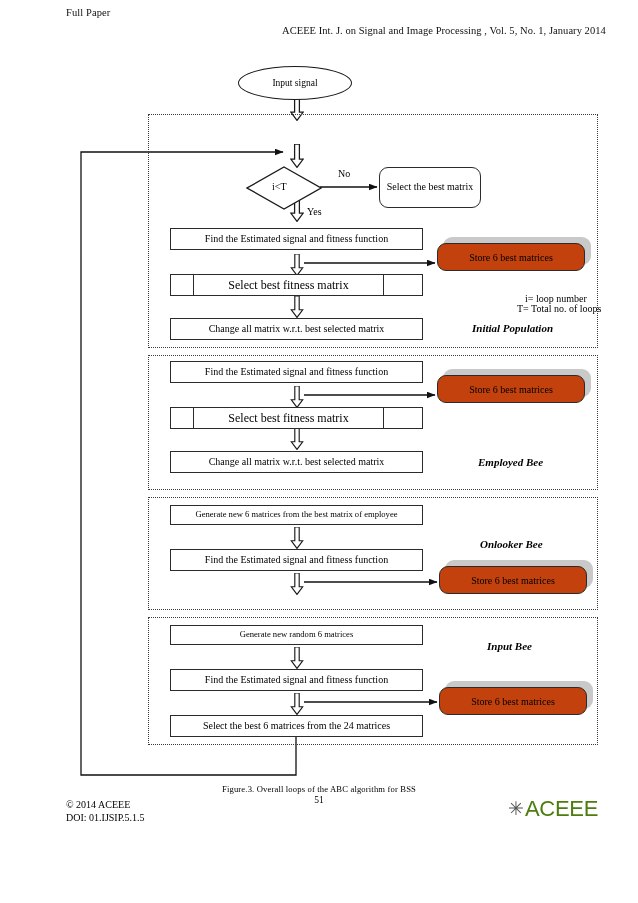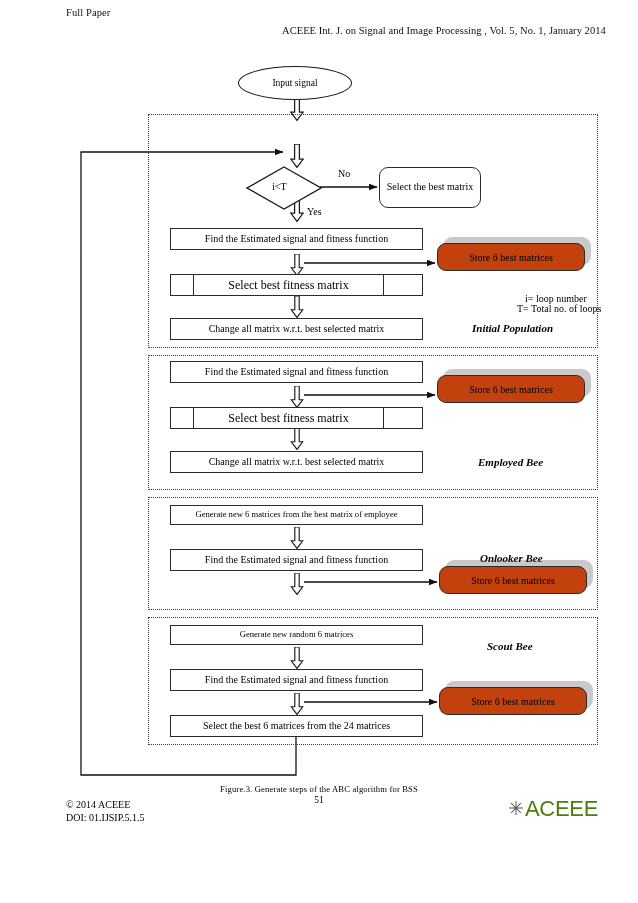--- a/index.html
+++ b/index.html
@@ -356,21 +356,21 @@
     <span>Find the Estimated signal and fitness function</span>
   </div>
 
   <div class="store-wrap" style="left:439px; top:566px; width:148px; height:28px;">
     <div class="store-shadow"></div>
     <div class="store-box">
       <span>Store 6 best matrices</span>
     </div>
   </div>
 
-  <div class="phase-label" style="left:480px; top:552px;">Onlooker Bee</div>
+  <div class="phase-label" style="left:480px; top:538px;">Onlooker Bee</div>
 
   <div class="section" style="left:148px; top:617px; width:450px; height:128px;"></div>
 
   <div class="node proc-box small" style="left:170px; top:625px; width:253px; height:20px;">
     <span>Generate new random 6 matrices</span>
   </div>
 
   <div class="node proc-box" style="left:170px; top:669px; width:253px; height:22px;">
     <span>Find the Estimated signal and fitness function</span>
   </div>
@@ -379,23 +379,23 @@
     <span>Select the best 6 matrices from the  24 matrices</span>
   </div>
 
   <div class="store-wrap" style="left:439px; top:687px; width:148px; height:28px;">
     <div class="store-shadow"></div>
     <div class="store-box">
       <span>Store 6 best matrices</span>
     </div>
   </div>
 
-  <div class="phase-label" style="left:487px; top:640px;">Scout Bee</div>
-
-  <div class="fig-caption">Figure.3. Generate steps of the ABC algorithm for BSS</div>
+  <div class="phase-label" style="left:487px; top:640px;">Input Bee</div>
+
+  <div class="fig-caption">Figure.3. Overall loops of the ABC algorithm for BSS</div>
   <div class="page-number">51</div>
   <div class="copyright">© 2014 ACEEE</div>
   <div class="doi">DOI: 01.IJSIP.5.1.5</div>
 
   <div class="logo">
     <span class="logo-mark">✳</span>
     <span class="logo-text">ACEEE</span>
   </div>
 
 </div>

